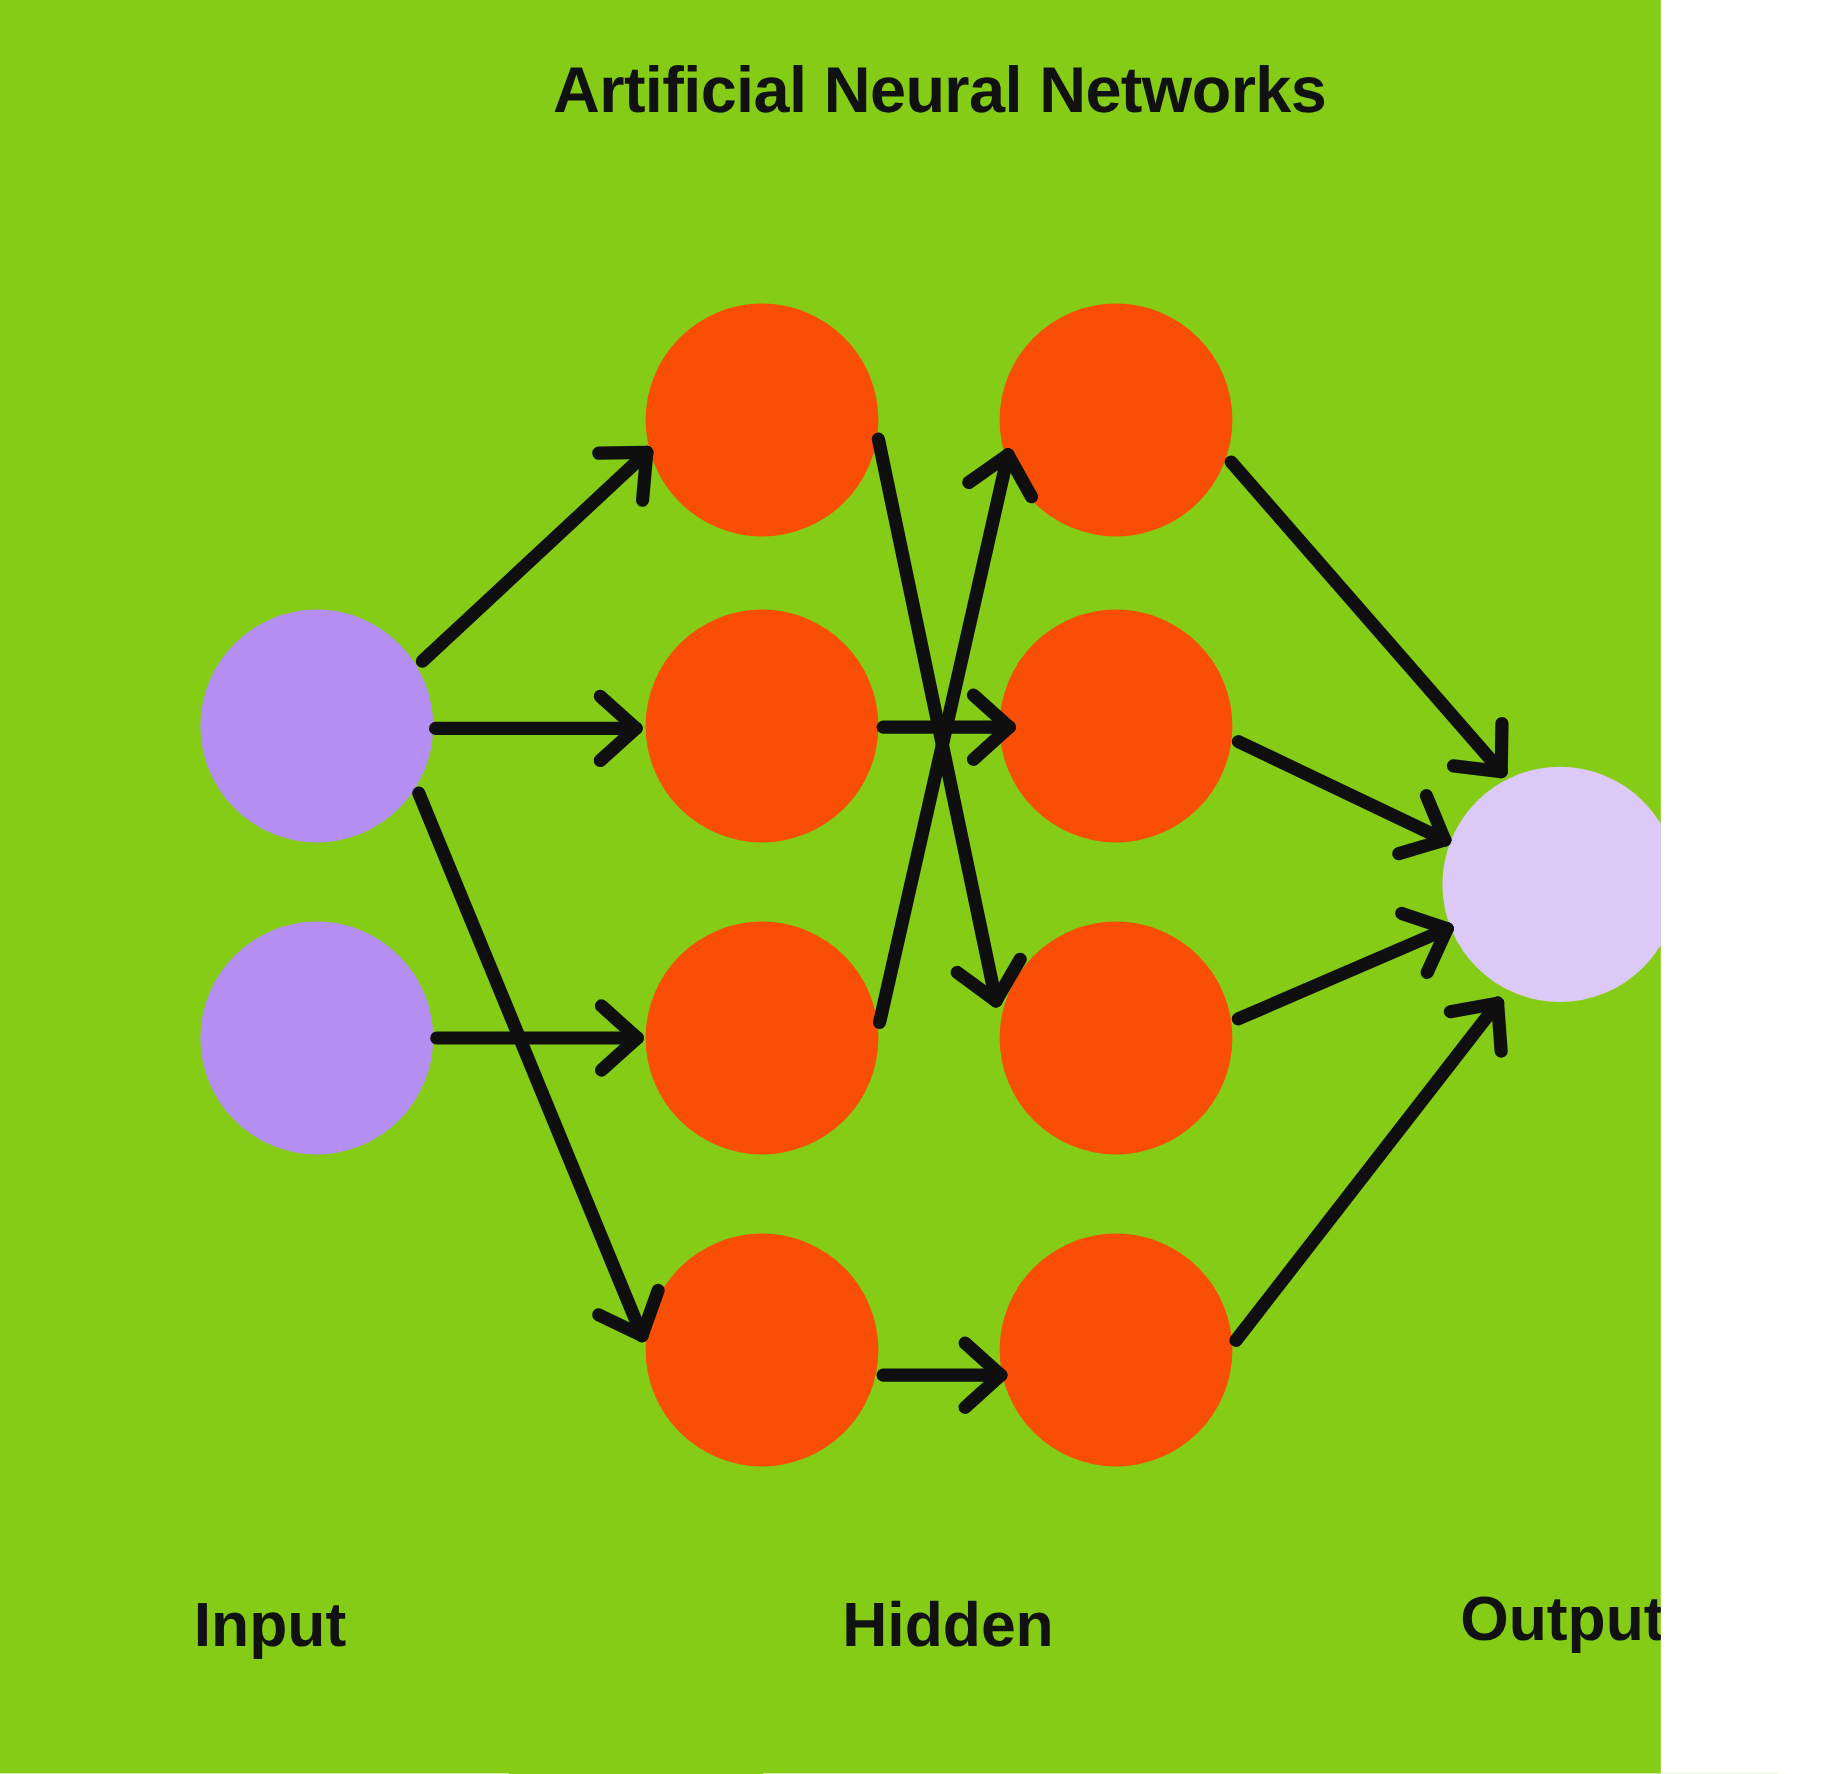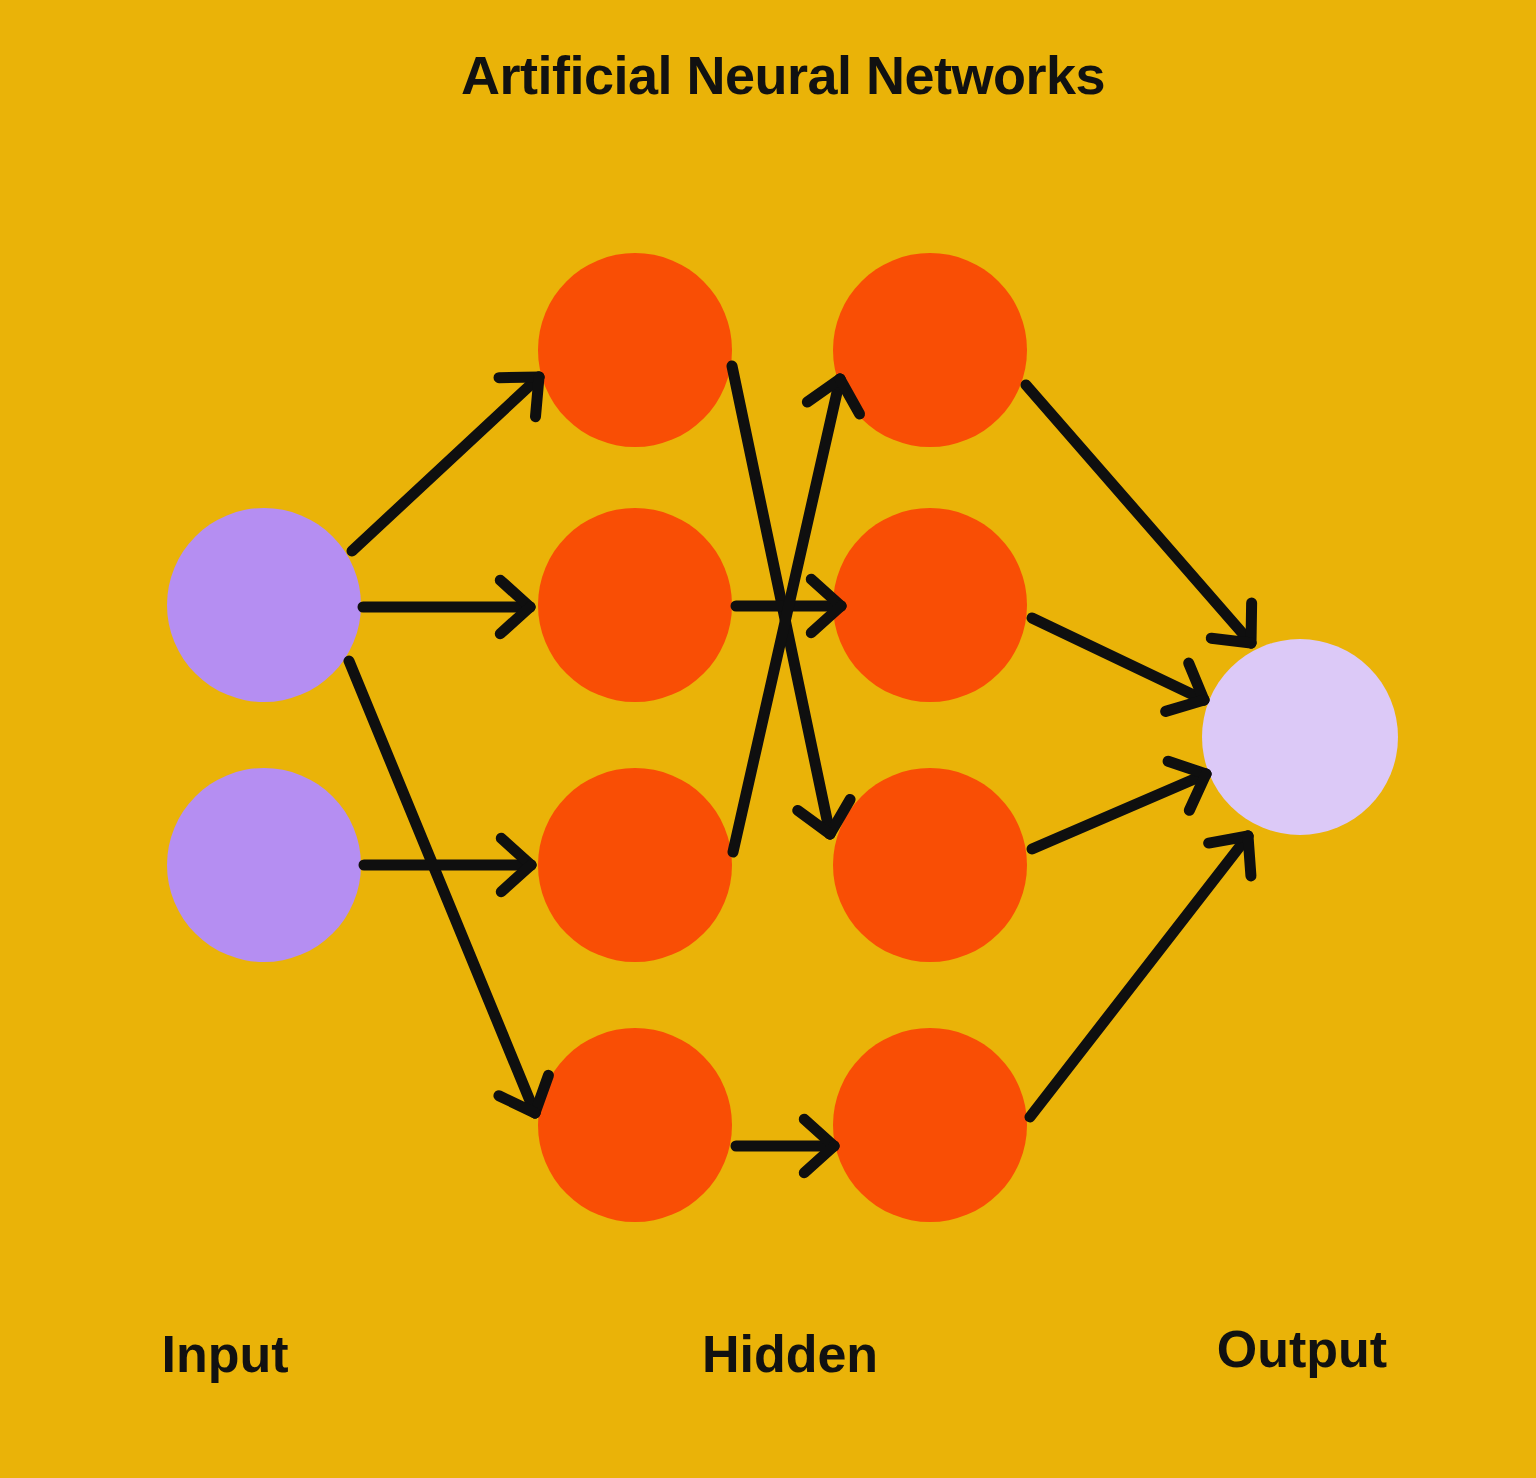--- a/index.html
+++ b/index.html
@@ -1,19 +1,19 @@
 <!DOCTYPE html>
 <html><head>
 <meta charset="utf-8">
 <style>
   html,body{margin:0;padding:0;background:#ffffff;}
   .canvas{
     position:relative;
-    width:1536px;height:1478px;
-    background:#eab308;
+    width:1384px;height:1478px;
+    background:#84cc16;
     overflow:hidden;
     font-family:"Liberation Sans", sans-serif;
   }
   .title{
     position:absolute;
     left:783px;top:44px;
     transform:translateX(-50%);
     margin:0;
     font-family:"Liberation Sans", sans-serif;
     font-weight:700;

